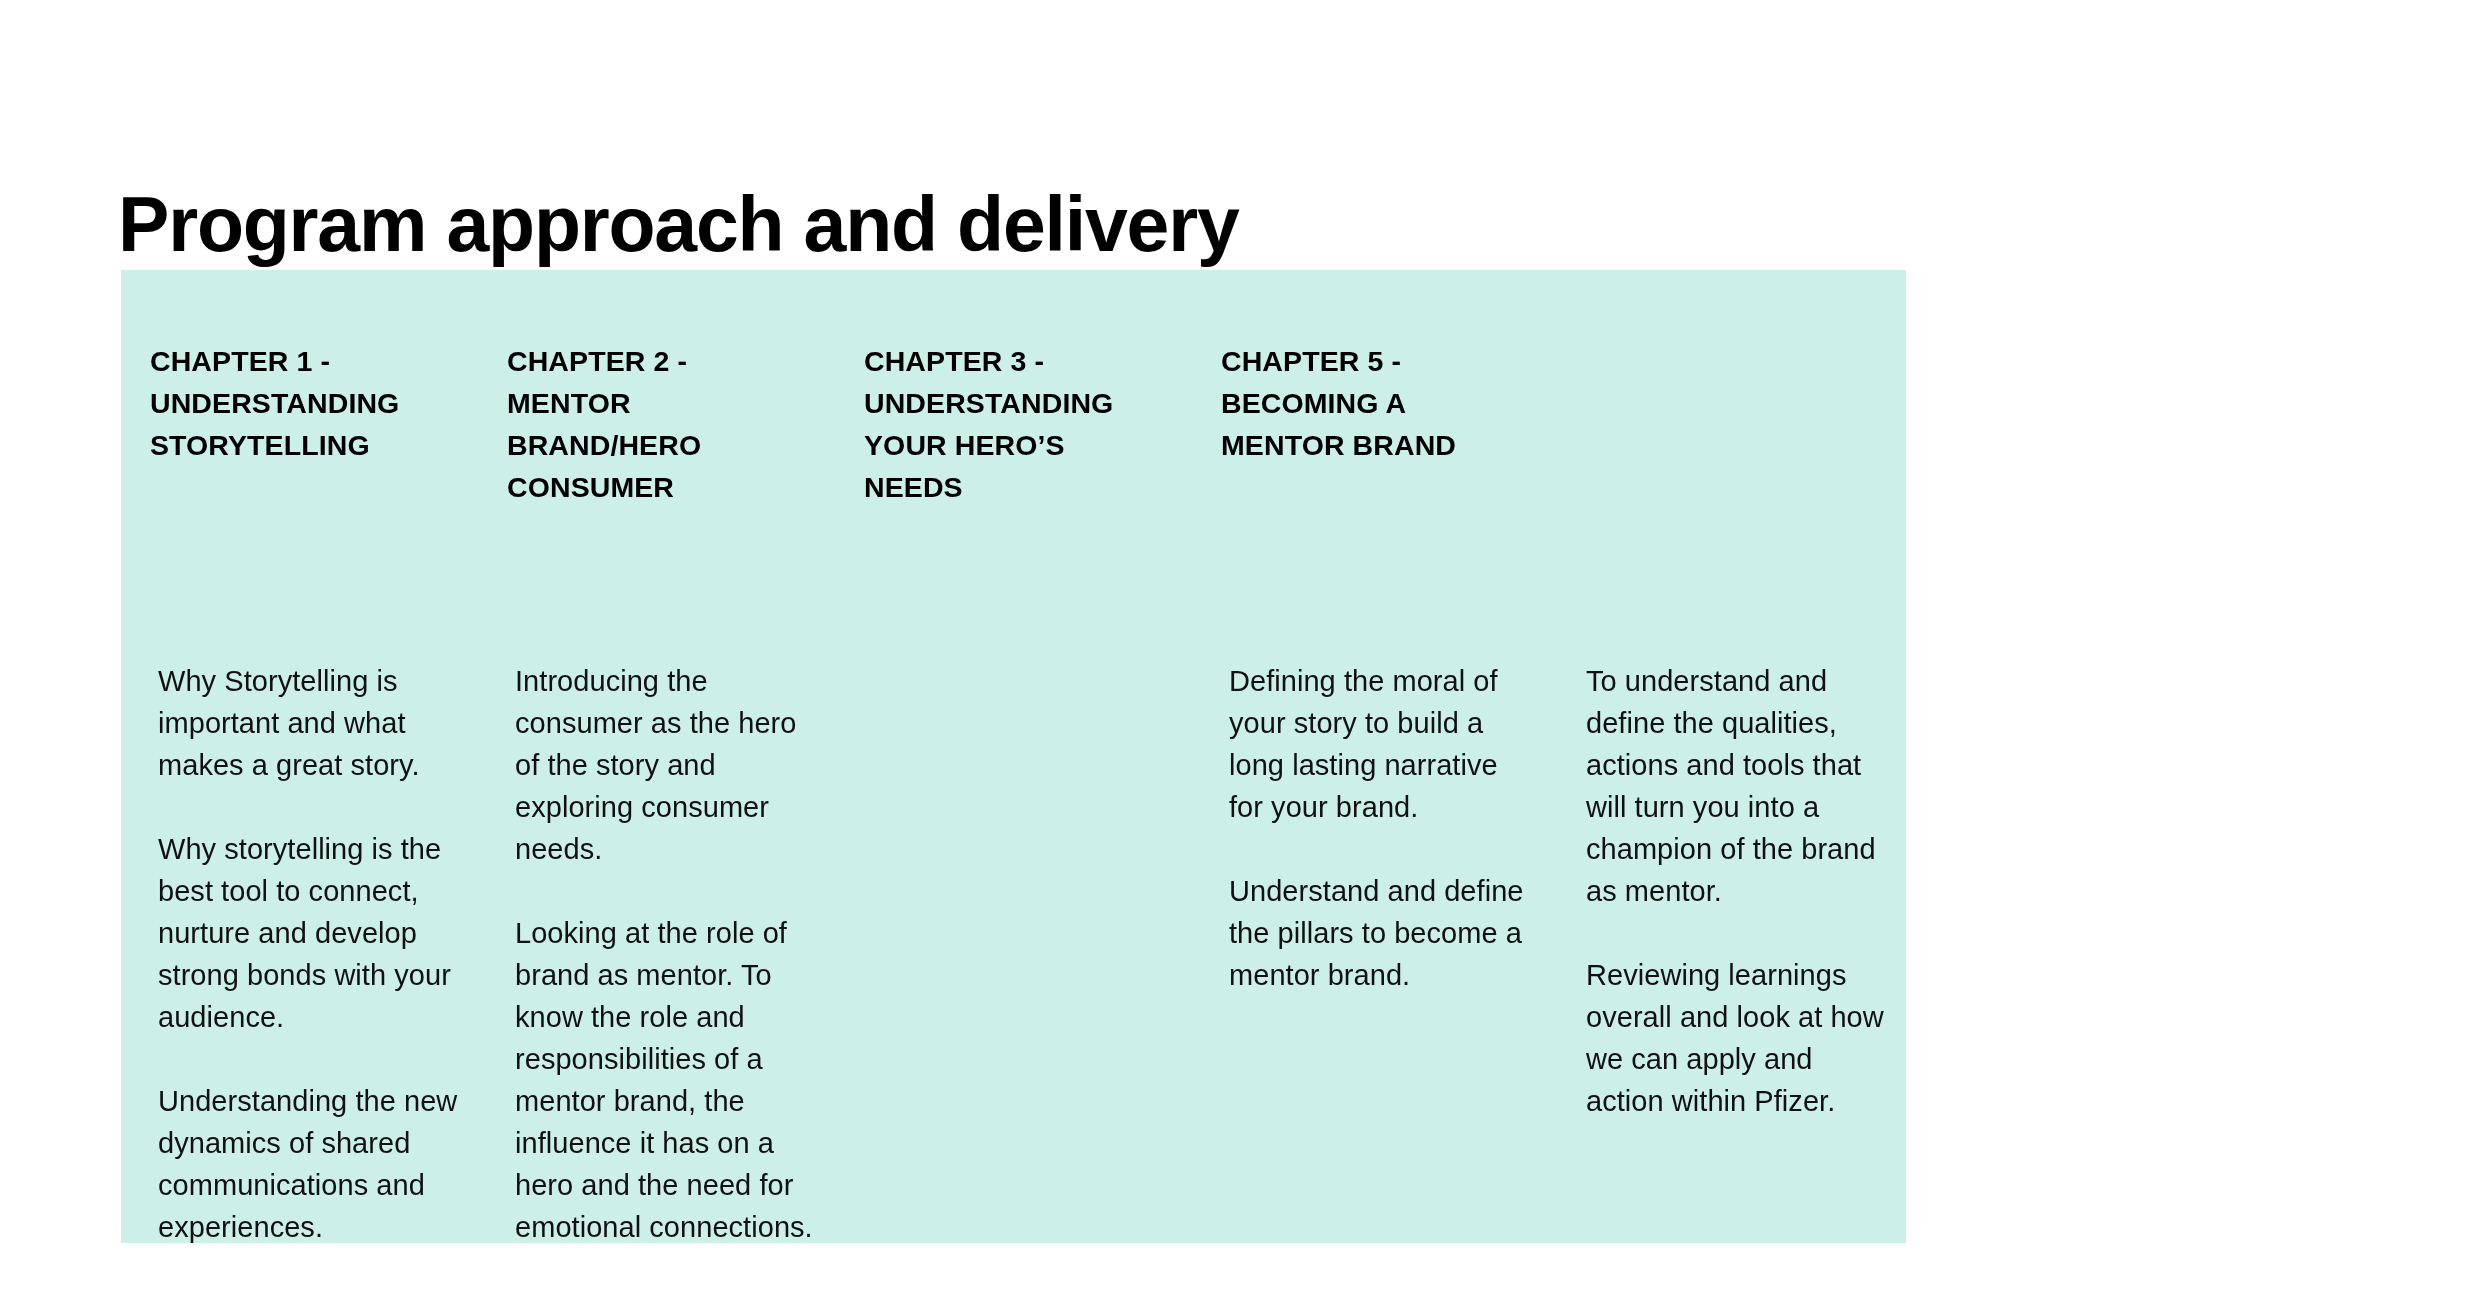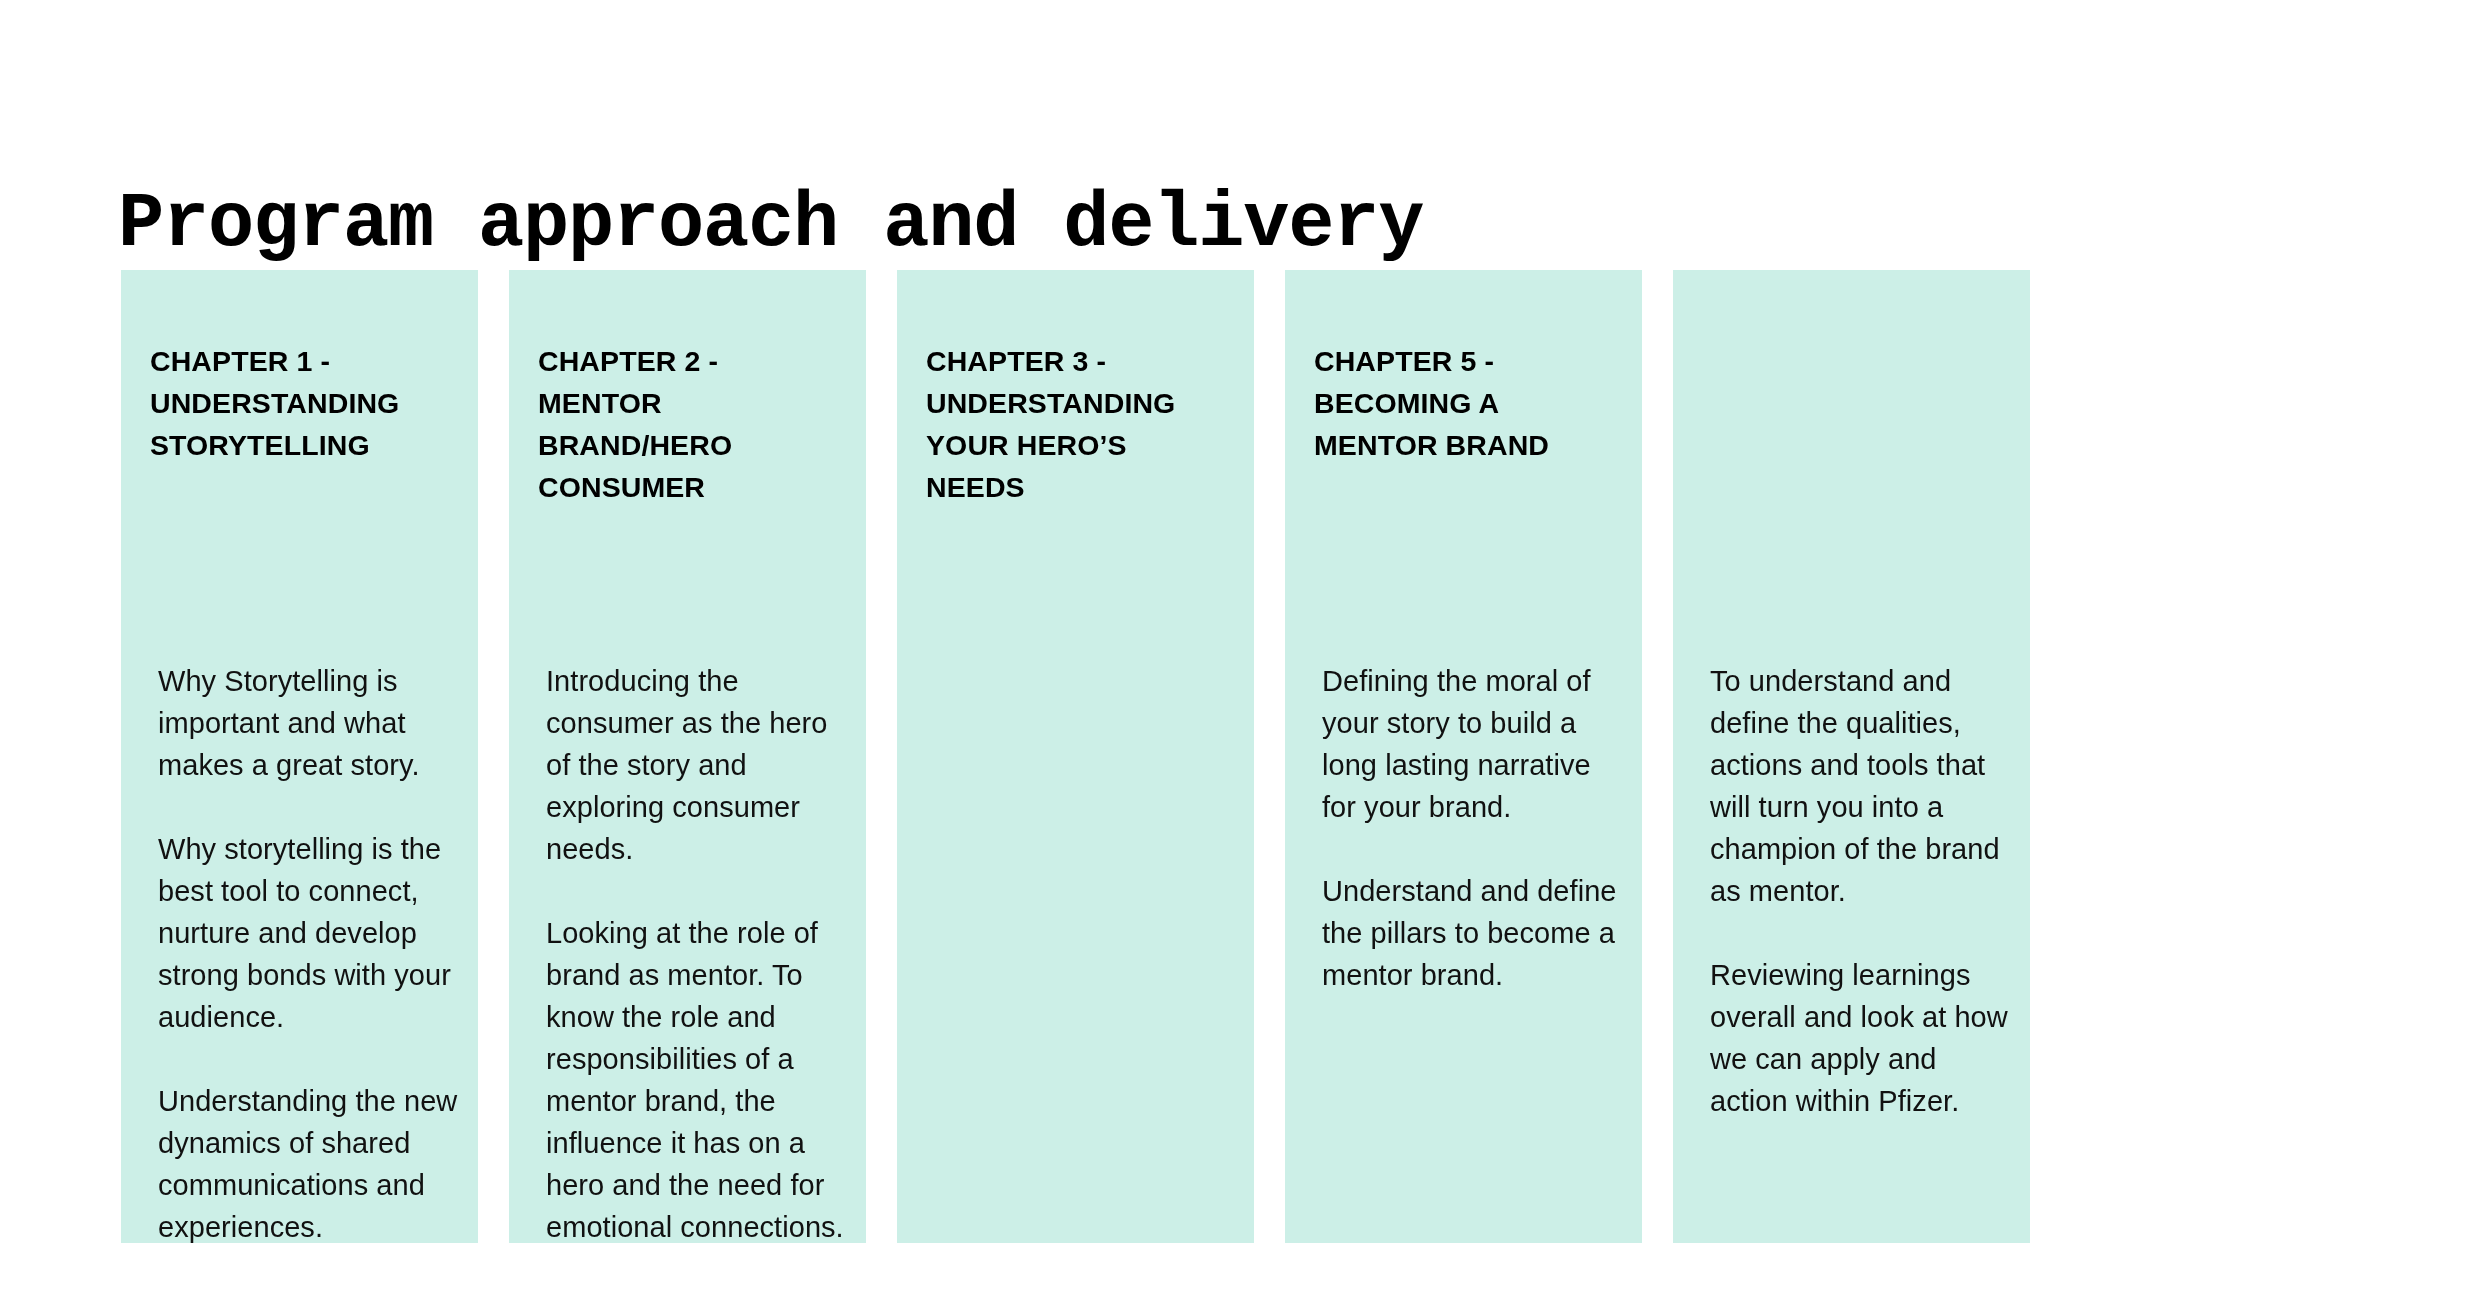--- a/index.html
+++ b/index.html
@@ -25,32 +25,30 @@
   .slide-title {
     position: absolute;
     left: 118px;
     top: 134px;
     font-size: 77px;
     font-weight: bold;
     line-height: 1.0;
     letter-spacing: -1.2px;
     color: #000000;
     white-space: nowrap;
-    font-family: Liberation Mono, monospace;
   }
 
   .cards-row {
     position: absolute;
     left: 121px;
     top: 270px;
     width: 2280px;
     height: 973px;
     display: flex;
     flex-direction: row;
-    gap: 31px;
   }
 
   .card {
     width: 357px;
     flex: 0 0 357px;
     background: #CCEFE7;
     position: relative;
     box-sizing: border-box;
   }
 

